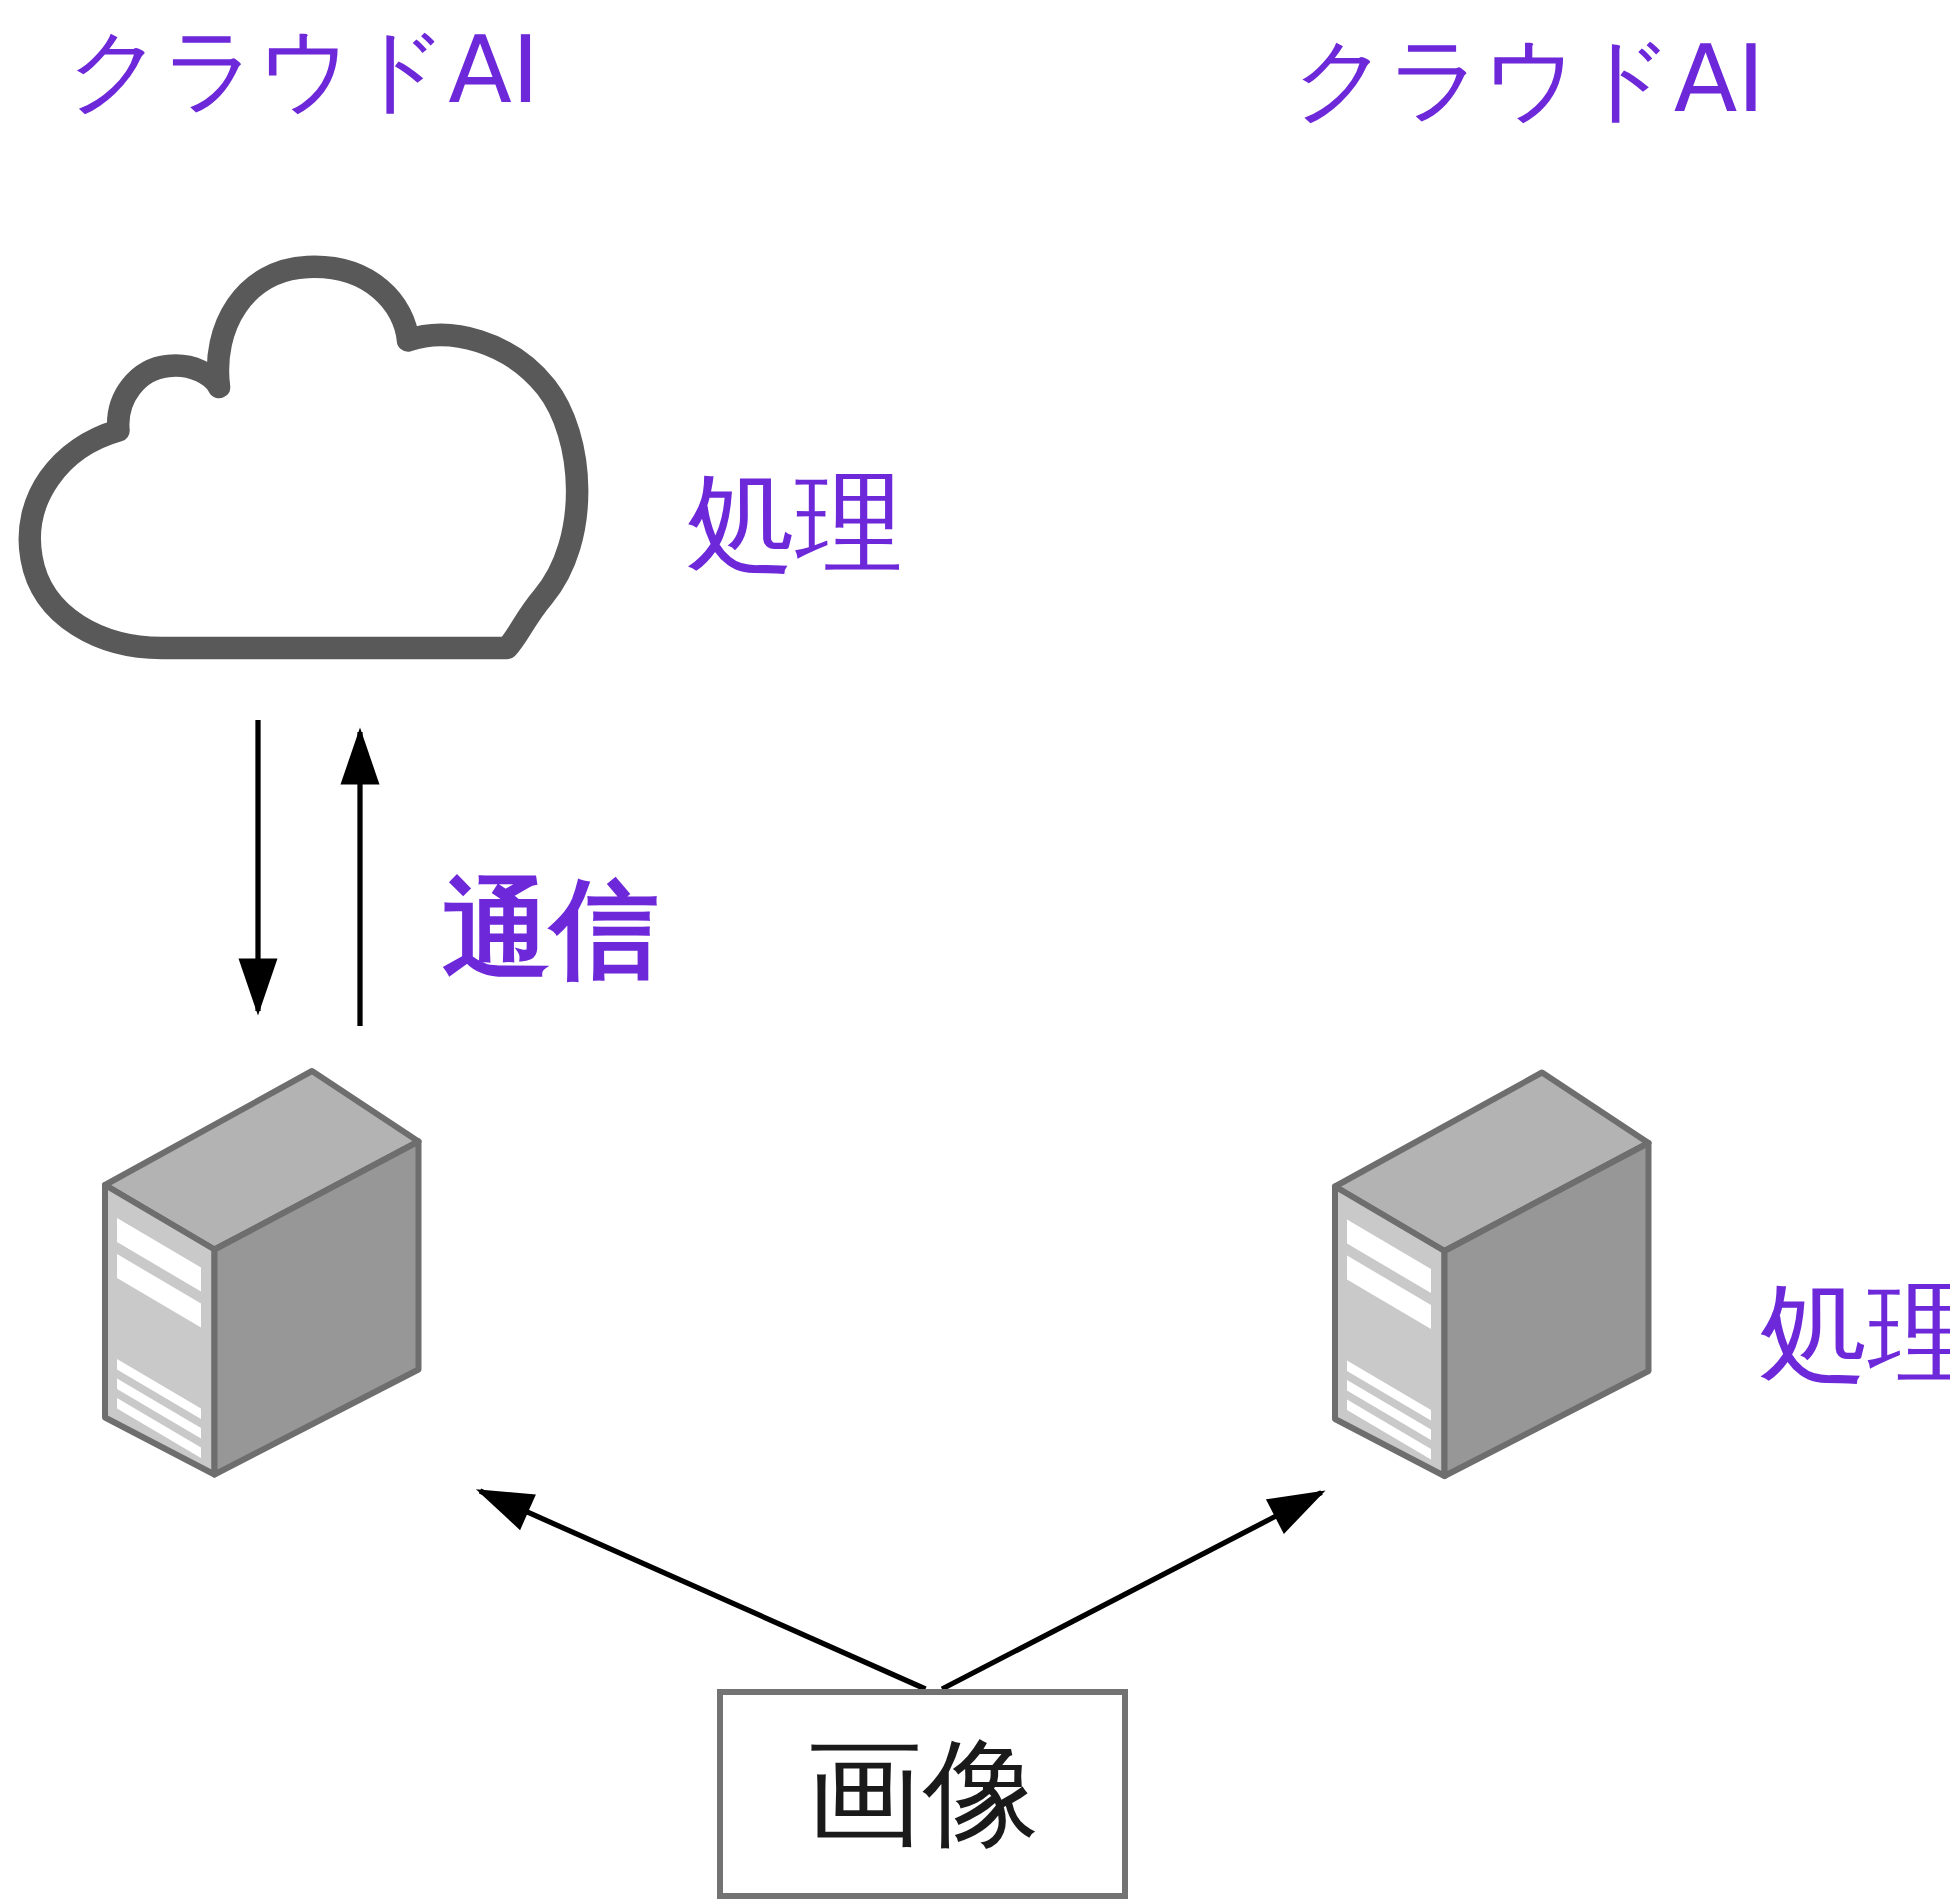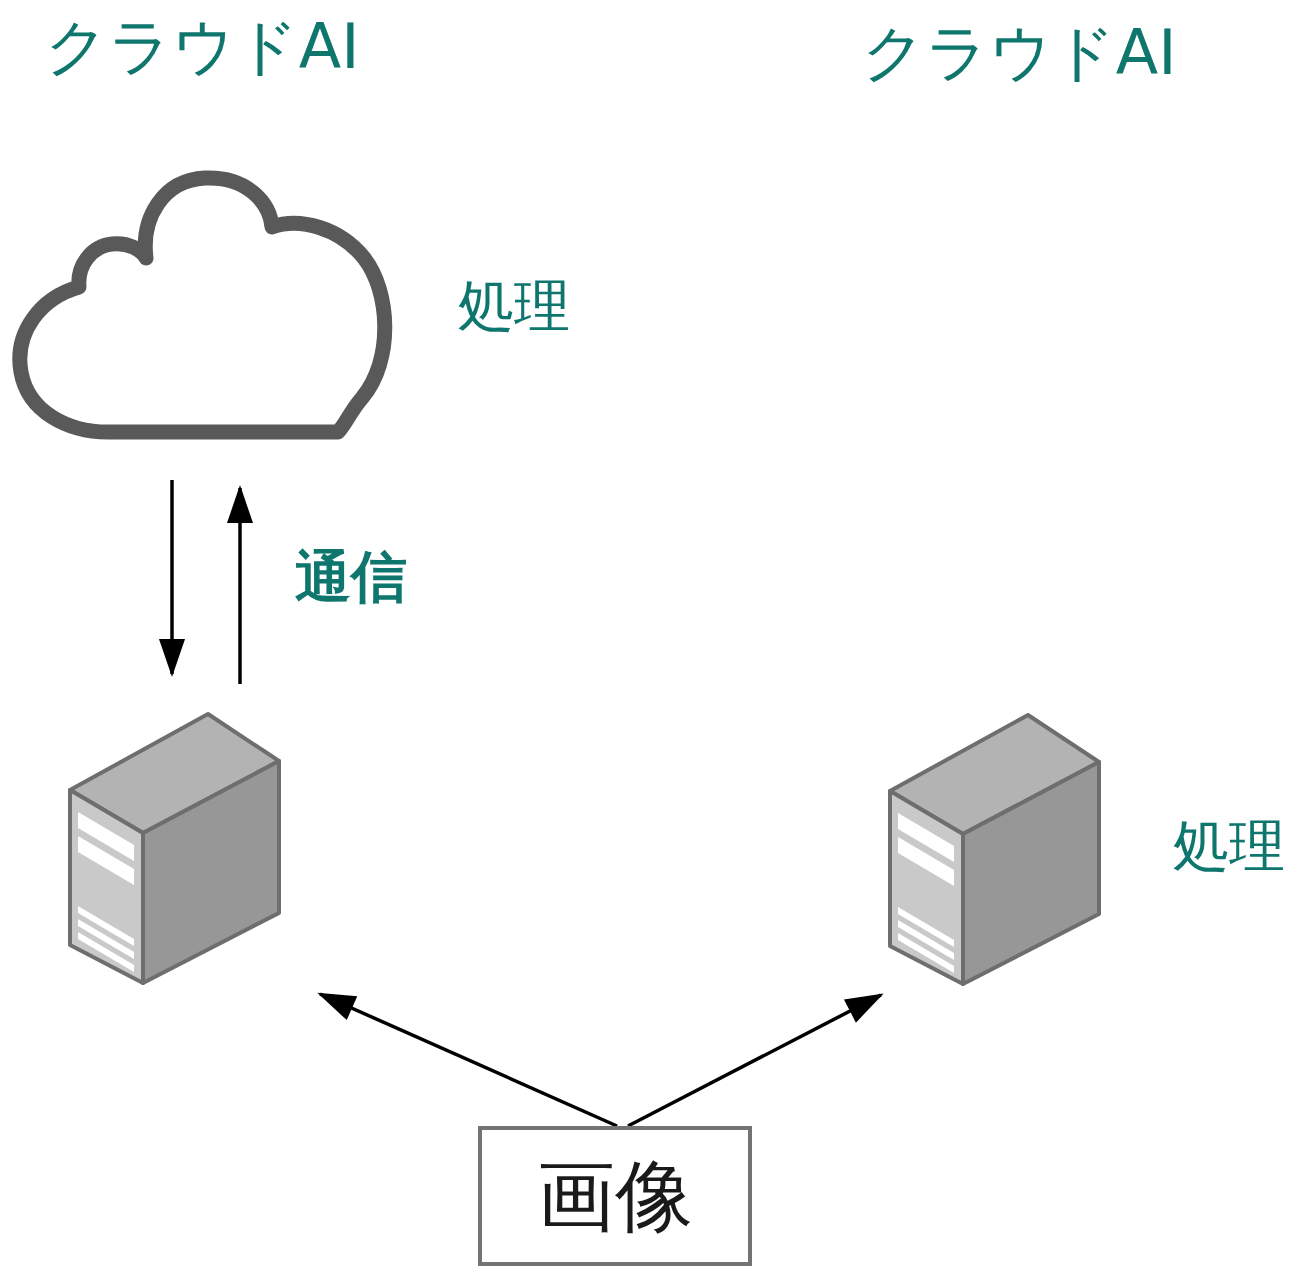--- a/index.html
+++ b/index.html
@@ -5,23 +5,23 @@
   html,body{margin:0;padding:0;background:#ffffff;}
   #canvas{
     position:relative;
     width:1300px;height:1266px;
     background:#ffffff;
     overflow:hidden;
     font-family:"DejaVu Sans","Liberation Sans",sans-serif;
     color:#1a1a1a;
   }
   #shapes{position:absolute;left:0;top:0;}
-  .label{position:absolute;white-space:nowrap;color:#0f766e;line-height:1;}
+  .label{position:absolute;white-space:nowrap;color:#6d28d9;line-height:1;}
   .title{font-size:62px;}
-  .mid{font-size:56px;}
+  .mid{font-size:72px;margin-top:34px;}
   #cloud-ai-title{left:45px;top:16px;}
   #edge-ai-title{left:862px;top:22px;}
   #cloud-processing-label{left:458px;top:278px;}
   #communication-label{left:295px;top:549px;font-weight:bold;}
   #edge-processing-label{left:1173px;top:818px;}
   #image-box{
     position:absolute;left:478px;top:1126px;
     width:266px;height:132px;
     border:4px solid #737373;background:#ffffff;
     display:flex;align-items:center;justify-content:center;

